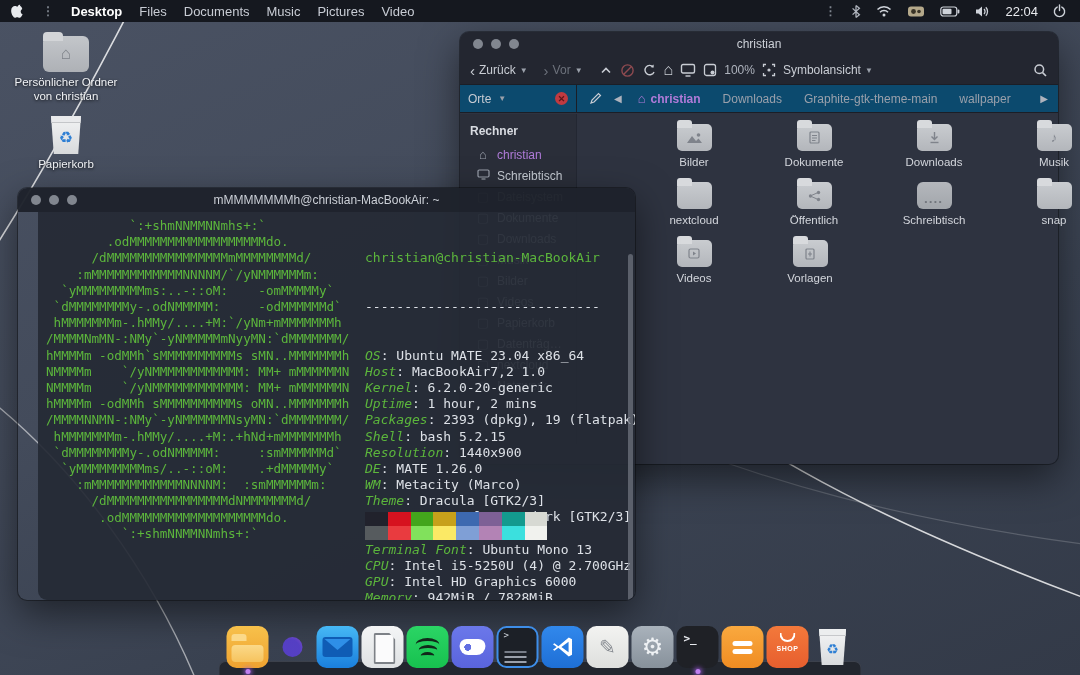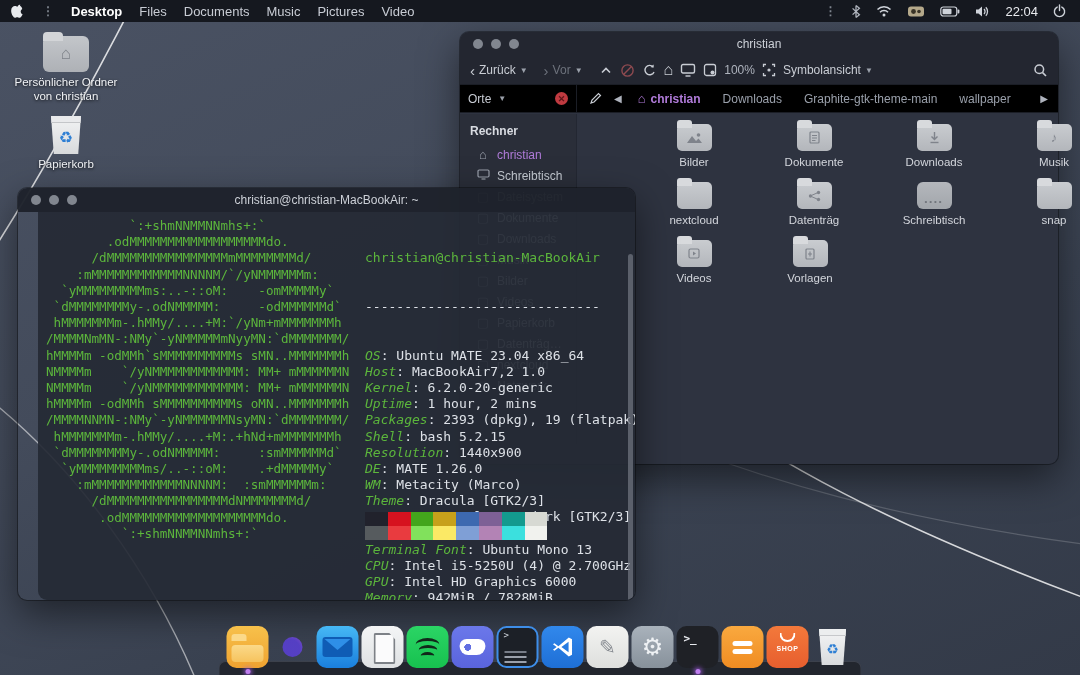--- a/index.html
+++ b/index.html
@@ -53,21 +53,21 @@
   #fm { left:460px; top:32px; width:598px; height:432px; background:#2e3340; z-index:10; }
   #fm .titlebar { background:#232630; }
   #fm-toolbar { height:29px; background:#232630; display:flex; align-items:center;
     padding:0 10px; gap:7px; color:#c9cdd4; font-size:12px; border-bottom:1px solid #1b1e26; }
   .tbtn { display:flex; align-items:center; gap:4px; cursor:default; }
   .tbtn.dim { color:#6d727c; }
   .chev { font-size:15px; line-height:1; }
   .dd { font-size:8px; color:#9aa0aa; }
   .tico svg { display:block; }
   #fm-toolbar .sp { width:2px; }
-  #fm-pathbar { height:28px; background:#000000; display:flex; align-items:stretch; border-bottom:1px solid #1b1e26; }
+  #fm-pathbar { height:28px; background:#0c4a6e; display:flex; align-items:stretch; border-bottom:1px solid #1b1e26; }
   #places-box { width:117px; display:flex; align-items:center; gap:7px; padding:0 8px;
     font-size:12px; color:#c6cad2; border-right:1px solid #1b1e26; }
   #places-close { width:13px; height:13px; background:#c03a40; border-radius:50%; color:#5d1418;
     font-size:9px; display:flex; align-items:center; justify-content:center; font-weight:bold; margin-left:auto; }
   #crumbs { display:flex; align-items:center; gap:2px; padding:0 6px; font-size:12px; color:#9aa0ab; flex:1; }
   .crumb { padding:2px 10px; border-radius:4px; }
   .crumb.active { color:#b07bd9; font-weight:bold; display:flex; align-items:center; gap:5px; }
   .crumb-arrow { color:#aeb3bd; font-size:10px; padding:0 4px; }
   #fm-body { position:absolute; top:82px; bottom:20px; left:0; right:0; display:flex; }
   #fm-sidebar { width:117px; background:#2a2e39; border-right:1px solid #232732; padding-top:6px; font-size:12px; }
@@ -453,21 +453,21 @@
           <div class="ficon">
               <span class="fglyph">
                 <svg width="13" height="12" viewBox="0 0 13 12">
                   <circle cx="10.5" cy="2.5" r="1.7" fill="#7f838b"></circle>
                   <circle cx="2.5" cy="6" r="1.7" fill="#7f838b"></circle>
                   <circle cx="10.5" cy="9.5" r="1.7" fill="#7f838b"></circle>
                   <path d="M4 5.2 L9 3 M4 6.8 L9 9" stroke="#7f838b" stroke-width="1"></path>
                 </svg>
               </span>
             </div>
-          <div class="flbl">Datenträg</div>
+          <div class="flbl">Öffentlich</div>
         </div>
         <div class="file-item" style="left:298px; top:68px;">
           <div class="ficon desk-style">
               <span class="fglyph">••••</span>
             </div>
           <div class="flbl">Schreibtisch</div>
         </div>
         <div class="file-item" style="left:418px; top:68px;">
           <div class="ficon"></div>
           <div class="flbl">snap</div>
@@ -498,21 +498,21 @@
     </div>
   </div>
 
   <div class="window" id="term">
     <div class="titlebar">
       <div class="tb-dots">
           <i></i>
           <i></i>
           <i></i>
         </div>
-      <div class="tb-title">christian@christian-MacBookAir: ~</div>
+      <div class="tb-title">mMMMMMMMh@christian-MacBookAir: ~</div>
     </div>
     <div id="term-body">
       <pre id="ascii">           `:+shmNNMMNNmhs+:`
         .odMMMMMMMMMMMMMMMMMMdo.
       /dMMMMMMMMMMMMMMMMmMMMMMMMMd/
     :mMMMMMMMMMMMMNNNNM/`/yNMMMMMMm:
   `yMMMMMMMMMms:..-::oM:    -omMMMMMy`
  `dMMMMMMMMy-.odNMMMMM:     -odMMMMMMd`
  hMMMMMMMm-.hMMy/....+M:`/yNm+mMMMMMMMh
 /MMMMNmMN-:NMy`-yNMMMMMmNyyMN:`dMMMMMMM/

